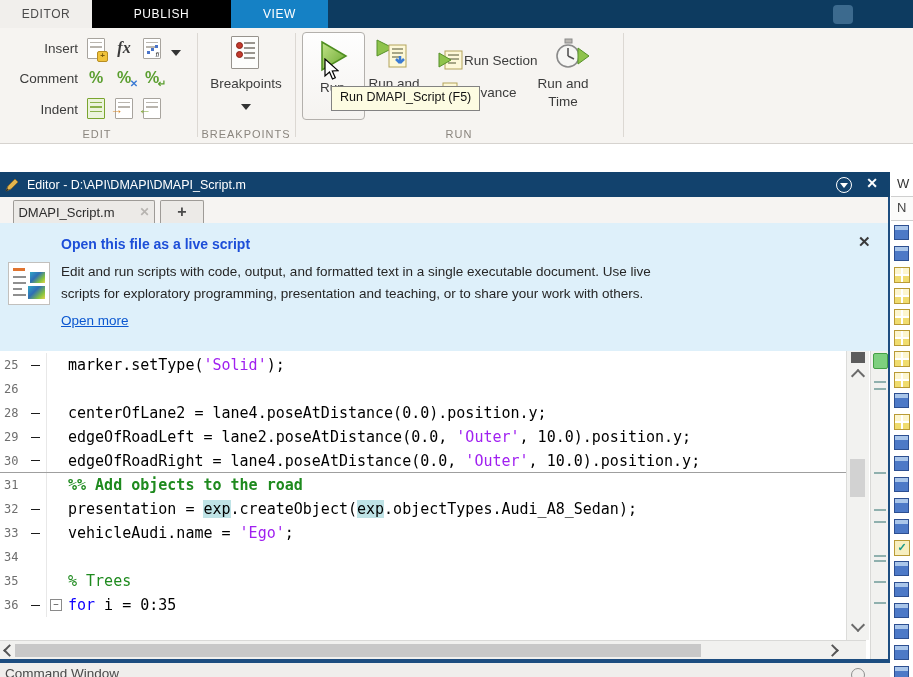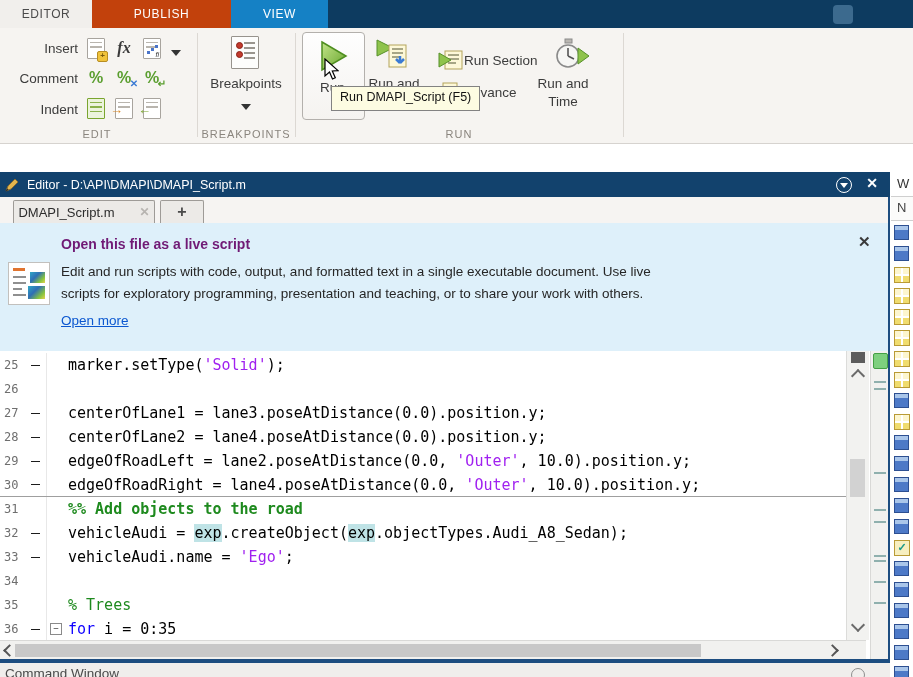--- a/index.html
+++ b/index.html
@@ -3,21 +3,21 @@
 <meta charset="utf-8">
 <style>
   html,body{margin:0;padding:0;}
   .page{position:relative;width:913px;height:677px;background:#ffffff;overflow:hidden;
         font-family:"Liberation Sans",sans-serif;color:#222;}
 
   
   .ribbon-tabs{position:absolute;left:0;top:0;width:913px;height:28px;background:#0d3b60;display:flex;}
   .rtab{height:28px;display:flex;align-items:center;justify-content:center;font-size:12px;letter-spacing:.6px;cursor:default;}
   .rtab.active{width:92px;background:#f1efec;color:#4b4b4b;}
-  .rtab.blue1{width:139px;background:#c2410c;color:#fff;}
+  .rtab.blue1{width:139px;background:#000000;color:#fff;}
   .rtab.blue2{width:97px;background:#1581c5;color:#fff;}
   .tb-corner{position:absolute;left:833px;top:5px;width:20px;height:19px;border-radius:4px;background:rgba(150,195,230,.35);}
 
   
   .toolstrip{position:absolute;left:0;top:28px;width:913px;height:115px;background:#f6f4f1;border-bottom:1px solid #d6d3cf;}
   .vsep{position:absolute;top:5px;height:104px;width:1px;background:#dcd8d3;}
   .sec-label{position:absolute;top:100px;font-size:11px;color:#8a857e;letter-spacing:1px;text-align:center;}
   .row-label{position:absolute;left:0;width:78px;text-align:right;font-size:13.5px;color:#3c3c3c;line-height:22px;}
   .icell{position:absolute;width:24px;height:24px;display:flex;align-items:center;justify-content:center;}
   .doc{width:16px;height:19px;background:#fff;border:1px solid #a8a49e;border-radius:1px;position:relative;}
@@ -63,21 +63,21 @@
   .etab .tx{color:#b7b4b0;font-size:12px;margin-left:9px;font-weight:bold;}
   .plustab{position:absolute;left:160px;top:3px;width:42px;height:22px;background:#eceae7;border:1px solid #9e9b97;border-bottom:none;
      border-radius:2px 2px 0 0;display:flex;align-items:center;justify-content:center;font-size:16px;color:#4a4a4a;font-weight:bold;}
 
   
   .banner{position:absolute;left:0;top:51px;width:888px;height:128px;background:#def0fa;}
   .ls-icon{position:absolute;left:8px;top:39px;width:40px;height:41px;background:#fff;border:1px solid #c2c0bd;}
   .ls-icon .ob{position:absolute;left:4px;top:5px;width:12px;height:3px;background:#e0742f;}
   .ls-icon .gl{position:absolute;left:4px;height:2px;background:#8f8f8f;}
   .ls-icon .sq{position:absolute;background:linear-gradient(135deg,#2fa7c7,#2f6fb5 40%,#86c440 75%,#e8d44d);}
-  .banner .head{position:absolute;left:61px;top:13px;font-size:14px;font-weight:bold;color:#701a75;}
+  .banner .head{position:absolute;left:61px;top:13px;font-size:14px;font-weight:bold;color:#1d4ed8;}
   .banner .b1{position:absolute;left:61px;top:41px;font-size:13.5px;color:#262626;}
   .banner .b2{position:absolute;left:61px;top:63px;font-size:13.5px;color:#262626;}
   .banner .lm{position:absolute;left:61px;top:90px;font-size:13.5px;color:#0b57d0;text-decoration:underline;}
   .banner .close{position:absolute;left:858px;top:10px;font-size:15px;color:#3a3a3a;font-weight:bold;}
   .banner .obtn{position:absolute;left:719px;top:94px;width:148px;height:26px;background:#e9e7e4;border:1px solid #a09d99;
      display:flex;align-items:center;justify-content:center;font-size:13px;color:#2e2e2e;}
 
   
   .code{position:absolute;left:0;top:179px;width:890px;height:289px;background:#fff;
      font-family:"DejaVu Sans Mono","Liberation Mono",monospace;font-size:15px;}
@@ -316,28 +316,20 @@
           </div>
           <div class="crow">
             <span class="gut">
               <span class="lnum">26</span>
             </span>
             <span class="foldm"></span>
             <span class="ctext"></span>
           </div>
           <div class="crow">
             <span class="gut">
-              <span class="lnum">27</span>
-              <span class="dash"></span>
-            </span>
-            <span class="foldm"></span>
-            <span class="ctext"><span class="pl">centerOfLane1 = lane3.poseAtDistance(0.0).position.y;</span></span>
-          </div>
-          <div class="crow">
-            <span class="gut">
               <span class="lnum">28</span>
               <span class="dash"></span>
             </span>
             <span class="foldm"></span>
             <span class="ctext"><span class="pl">centerOfLane2 = lane4.poseAtDistance(0.0).position.y;</span></span>
           </div>
           <div class="crow">
             <span class="gut">
               <span class="lnum">29</span>
               <span class="dash"></span>
@@ -359,21 +351,21 @@
             </span>
             <span class="foldm"></span>
             <span class="ctext"><span class="sec">%% Add objects to the road</span></span>
           </div>
           <div class="crow">
             <span class="gut">
               <span class="lnum">32</span>
               <span class="dash"></span>
             </span>
             <span class="foldm"></span>
-            <span class="ctext"><span class="pl">vehicleAudi = </span><span class="hl">exp</span><span class="pl">.createObject(</span><span class="hl">exp</span><span class="pl">.objectTypes.Audi_A8_Sedan);</span></span>
+            <span class="ctext"><span class="pl">presentation = </span><span class="hl">exp</span><span class="pl">.createObject(</span><span class="hl">exp</span><span class="pl">.objectTypes.Audi_A8_Sedan);</span></span>
           </div>
           <div class="crow">
             <span class="gut">
               <span class="lnum">33</span>
               <span class="dash"></span>
             </span>
             <span class="foldm"></span>
             <span class="ctext"><span class="pl">vehicleAudi.name = </span><span class="str">'Ego'</span><span class="pl">;</span></span>
           </div>
           <div class="crow">

